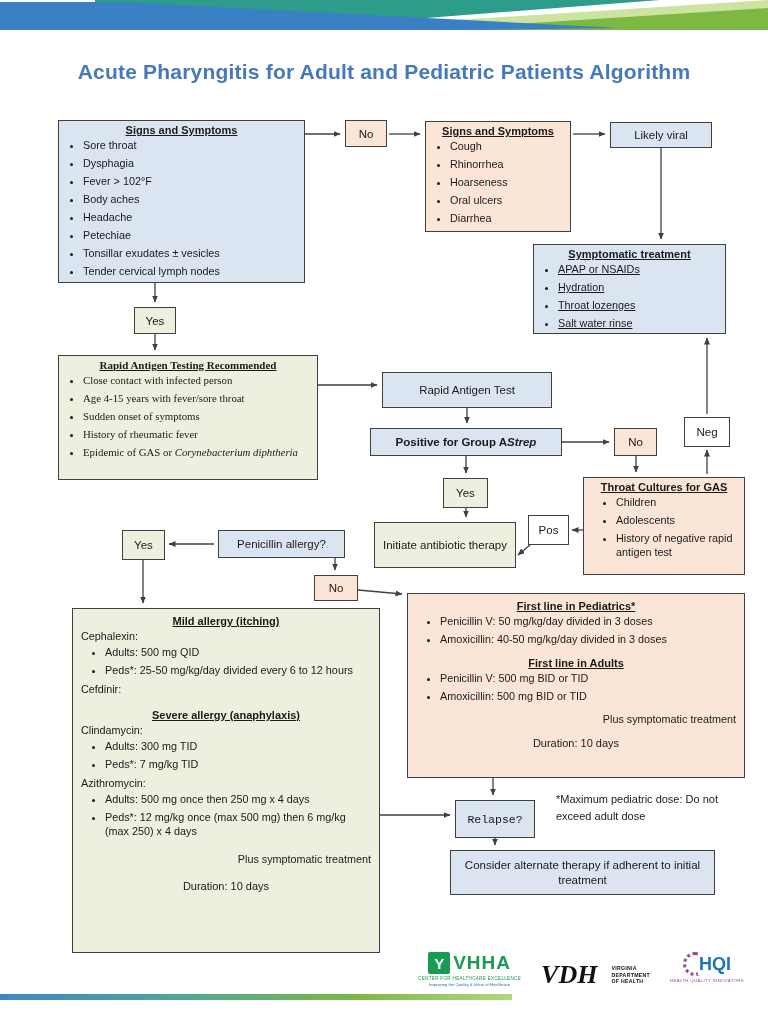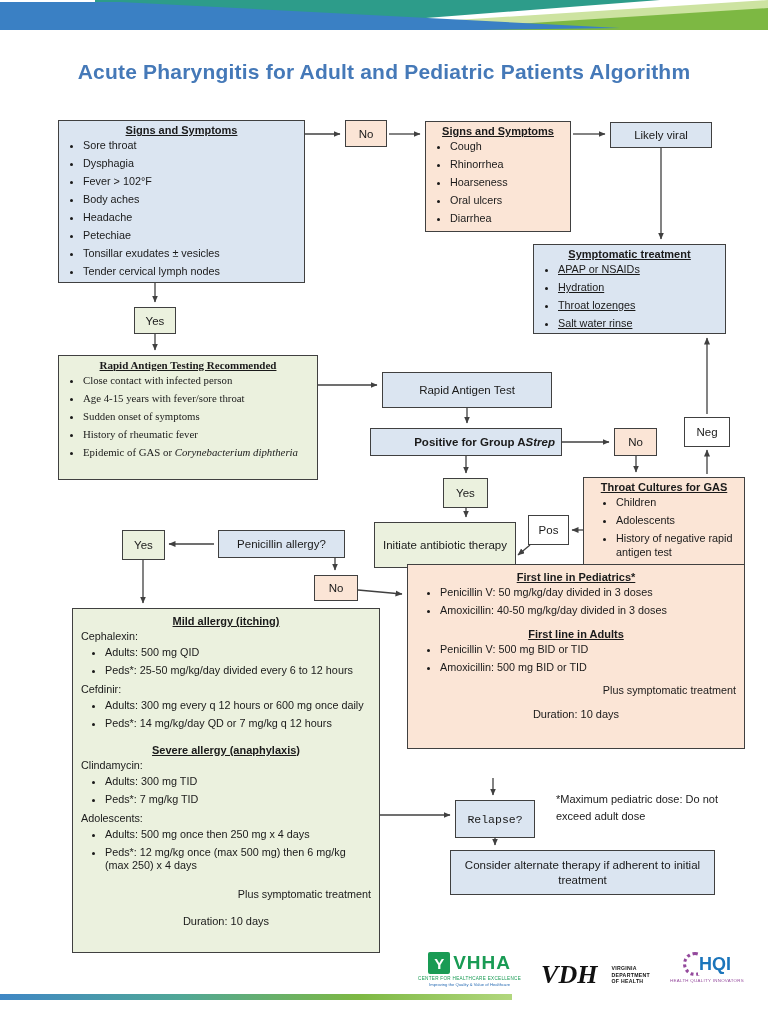--- a/index.html
+++ b/index.html
@@ -16,21 +16,21 @@
   .node{position:absolute;box-sizing:border-box;border:1.4px solid #404040;background:#fff;}
   .blue{background:#dbe5f1;}
   .peach{background:#fbe5d6;}
   .green{background:#ebf1de;}
   .white{background:#ffffff;}
   .ttl{font-weight:bold;text-decoration:underline;text-align:center;font-size:11px;margin-top:3px;}
   .node ul{margin:3px 0 0 0;padding-left:24px;list-style:disc;}
   .node li{font-size:10.8px;line-height:1.26;margin-bottom:4.4px;}
   .lbl{display:flex;align-items:center;justify-content:center;font-size:11.5px;}
   .ctr{display:flex;align-items:center;justify-content:center;text-align:center;font-size:11.5px;line-height:1.3;padding:2px 6px;}
-  .bold{font-weight:bold;justify-content:flex-end;}
+  .bold{font-weight:bold;}
   .bigbox{padding:3px 8px 6px 8px;}
   .drug{font-size:10.8px;line-height:1.3;margin:2px 0 1px 0;}
   .ft-plus{text-align:right;font-size:10.8px;margin-top:15px;}
   .ft-dur{text-align:center;font-size:11px;font-weight:normal;margin-top:15px;}
   .ttl-gap{margin-top:13px;}
   .note{
     position:absolute;left:556px;top:791px;width:184px;
     font-size:11px;line-height:1.5;color:#1a1a1a;
   }
   
@@ -184,40 +184,36 @@
 <div class="node peach lbl" style="left:314px;top:575px;width:44px;height:26px;">No</div>
 
 <div class="node green bigbox" style="left:72px;top:608px;width:308px;height:345px;">
   <div class="ttl">Mild allergy (itching)</div>
   <div class="drug">Cephalexin:</div>
   <ul>
     <li>Adults: 500 mg QID</li>
     <li>Peds*: 25-50 mg/kg/day divided every 6 to 12 hours</li>
   </ul>
   <div class="drug">Cefdinir:</div>
-  <ul>
-    <li>Adults: 300 mg every q 12 hours or 600 mg once daily</li>
-    <li>Peds*: 14 mg/kg/day QD or 7 mg/kg q 12 hours</li>
-  </ul>
   <div class="ttl ttl-gap">Severe allergy (anaphylaxis)</div>
   <div class="drug">Clindamycin:</div>
   <ul>
     <li>Adults: 300 mg TID</li>
     <li>Peds*: 7 mg/kg TID</li>
   </ul>
-  <div class="drug">Adolescents:</div>
+  <div class="drug">Azithromycin:</div>
   <ul>
     <li>Adults: 500 mg once then 250 mg x 4 days</li>
     <li>Peds*: 12 mg/kg once (max 500 mg)  then 6 mg/kg (max 250) x 4 days</li>
   </ul>
   <div class="ft-plus">Plus symptomatic treatment</div>
   <div class="ft-dur">Duration: 10 days</div>
 </div>
 
-<div class="node peach bigbox" style="left:407px;top:564px;width:338px;height:185px;">
+<div class="node peach bigbox" style="left:407px;top:593px;width:338px;height:185px;">
   <div class="ttl">First line in Pediatrics*</div>
   <ul>
     <li>Penicillin V: 50 mg/kg/day divided in 3 doses</li>
     <li>Amoxicillin: 40-50 mg/kg/day divided in 3 doses</li>
   </ul>
   <div class="ttl" style="margin-top:10px;">First line in Adults</div>
   <ul>
     <li>Penicillin V: 500 mg BID  or TID</li>
     <li>Amoxicillin: 500 mg BID or TID</li>
   </ul>

